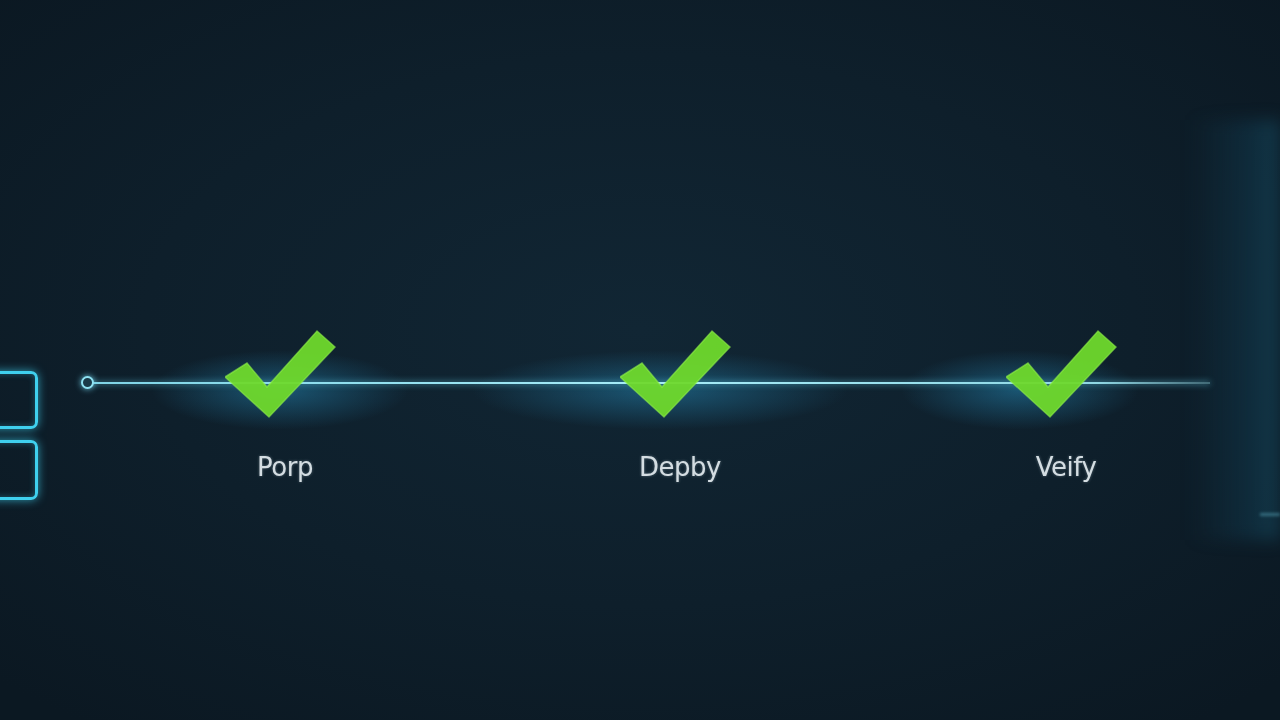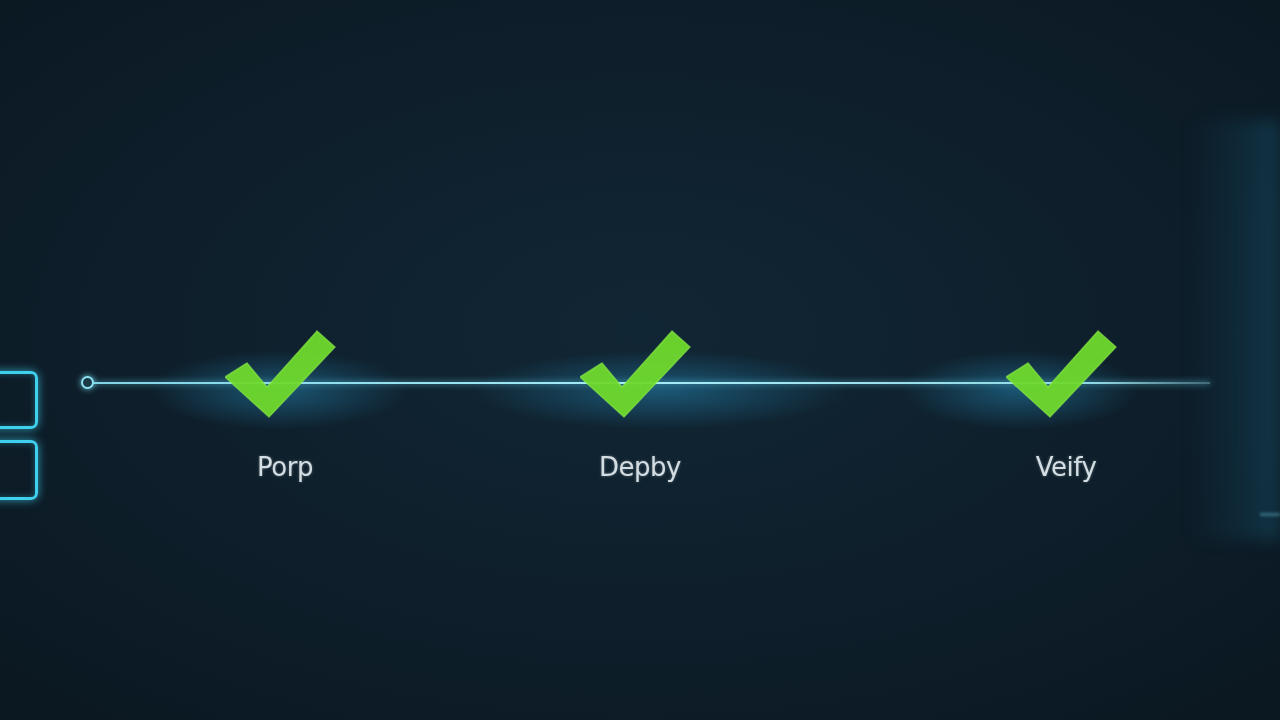--- a/index.html
+++ b/index.html
@@ -63,21 +63,21 @@
 
   <div class="step" style="left:185px;">
     <svg class="check" viewBox="0 0 120 100">
       <polygon points="50,7 109,7 109,7" fill="none"></polygon>
       <polygon points="0,52 22,38 42,62 92,6 110,22 44,92" fill="#6fd92c" opacity="0.95"></polygon>
       <polygon points="0,52 22,38 42,62 92,6 110,22 44,92" fill="none" stroke="#8ff04a" stroke-width="1.5" opacity="0.6"></polygon>
     </svg>
     <div class="step-label">Porp</div>
   </div>
 
-  <div class="step" style="left:540px;">
+  <div class="step" style="left:580px;">
     <svg class="check" viewBox="0 0 120 100">
       <polygon points="0,52 22,38 42,62 92,6 110,22 44,92" fill="#6fd92c" opacity="0.95"></polygon>
       <polygon points="0,52 22,38 42,62 92,6 110,22 44,92" fill="none" stroke="#8ff04a" stroke-width="1.5" opacity="0.6"></polygon>
     </svg>
     <div class="step-label">Depby</div>
   </div>
 
   <div class="step" style="left:966px;">
     <svg class="check" viewBox="0 0 120 100">
       <polygon points="0,52 22,38 42,62 92,6 110,22 44,92" fill="#6fd92c" opacity="0.95"></polygon>

